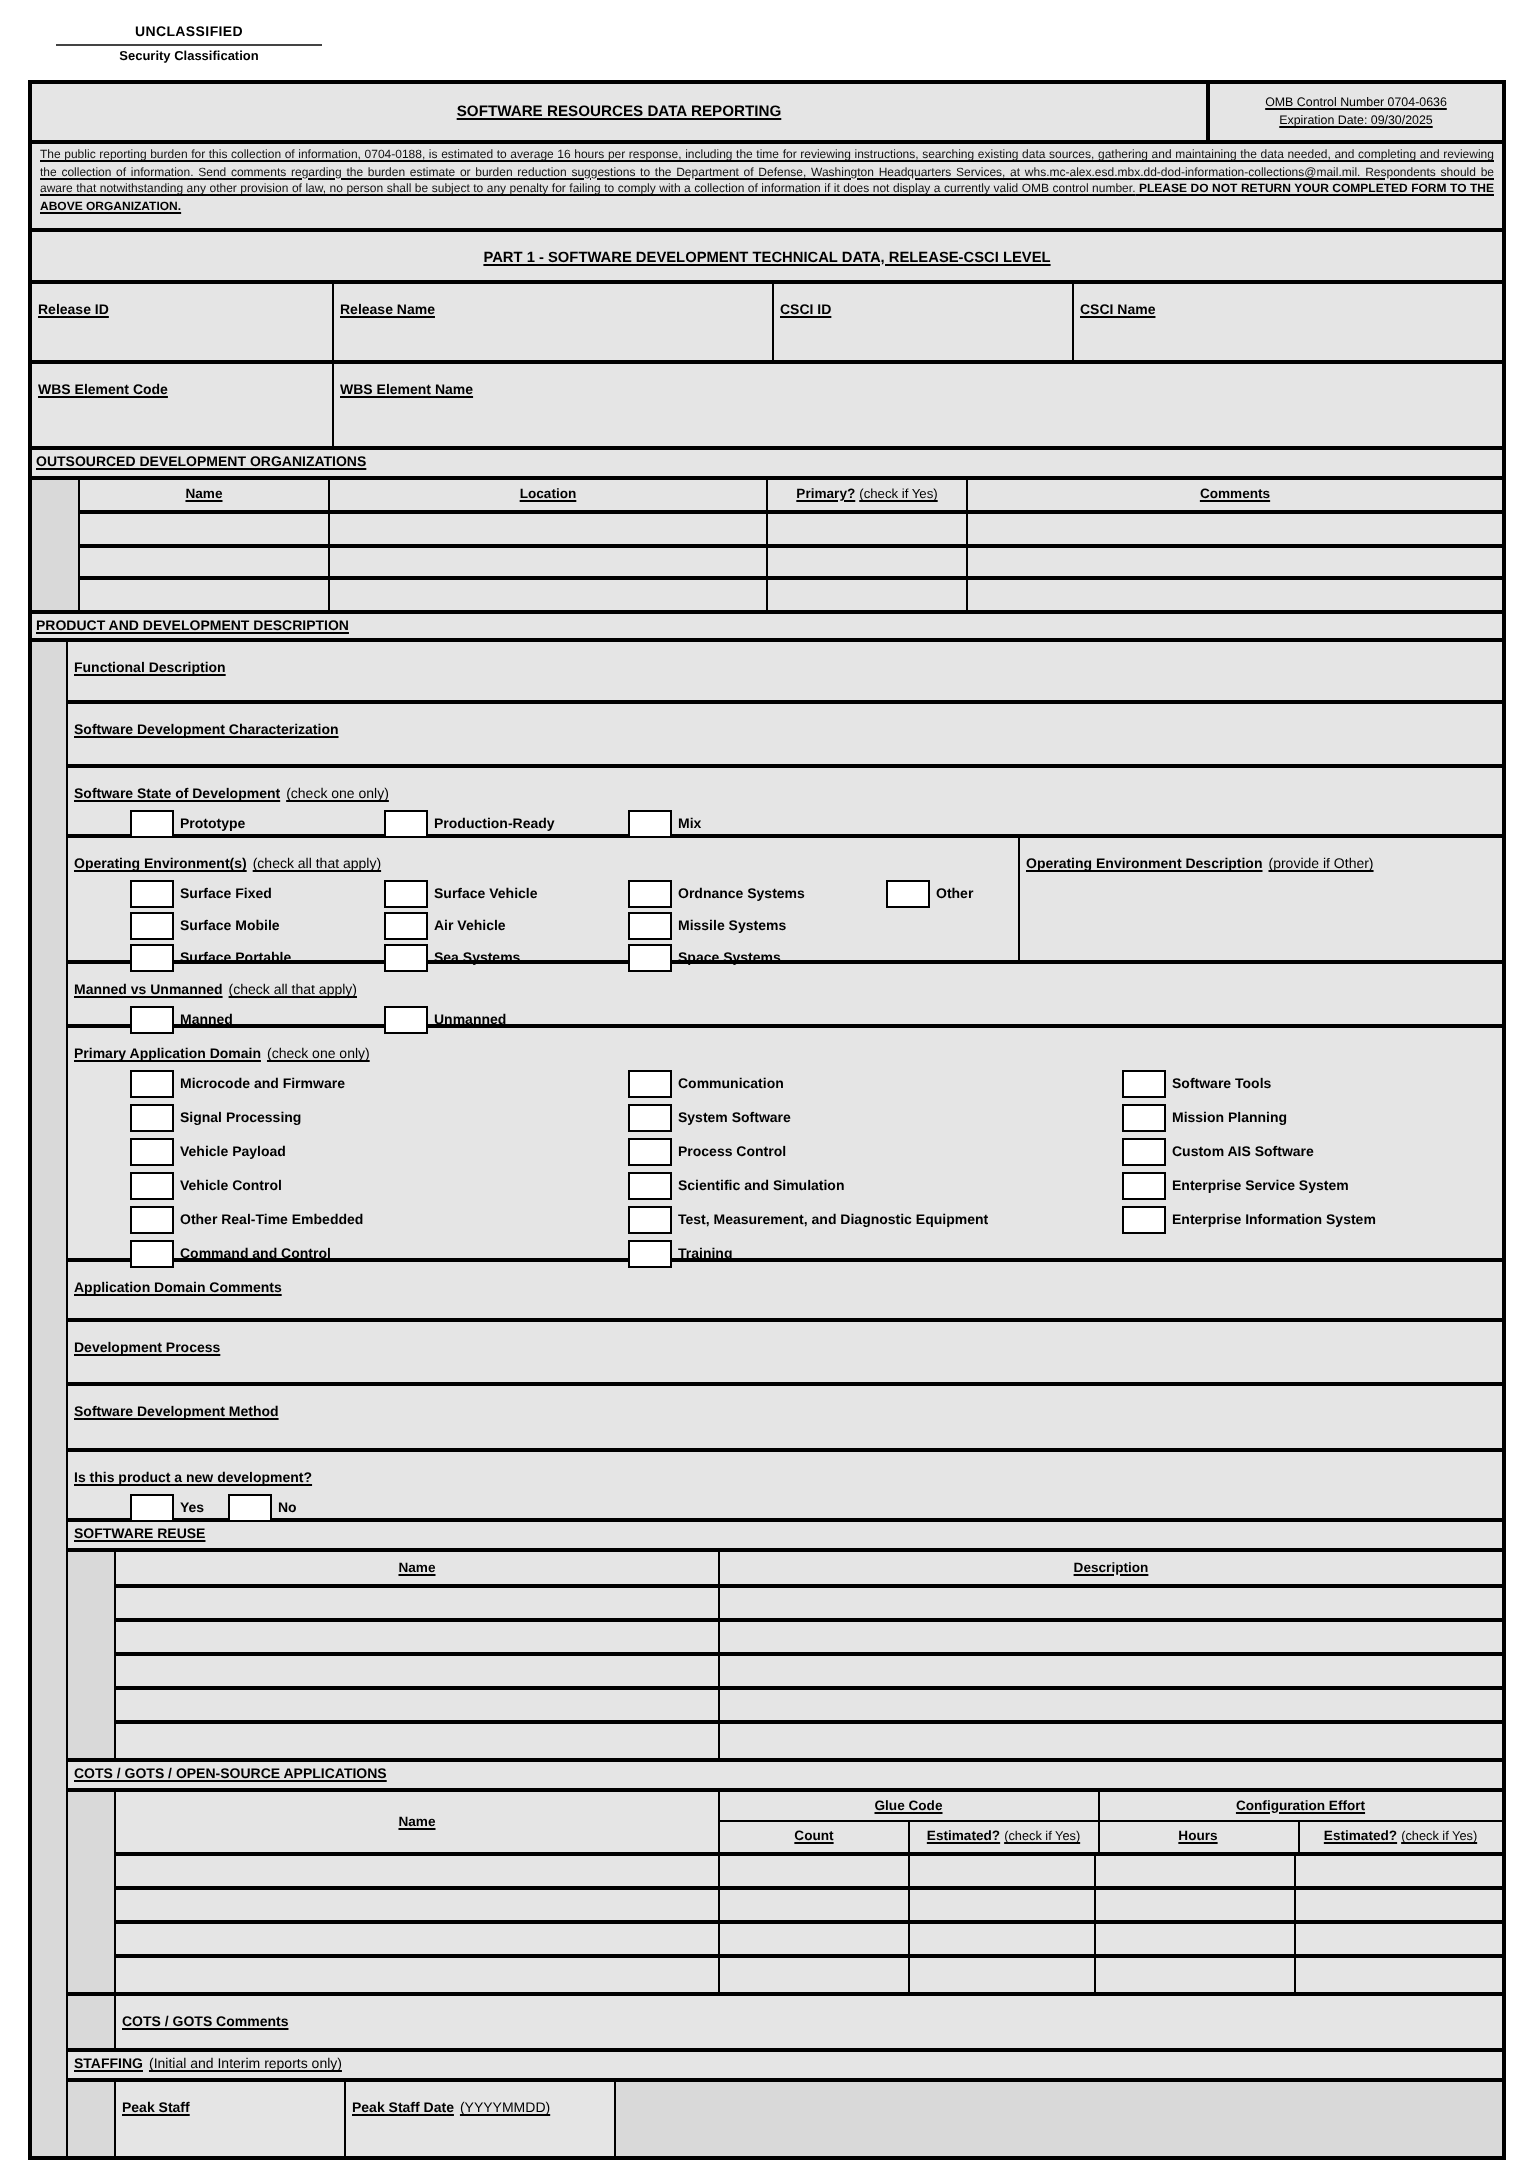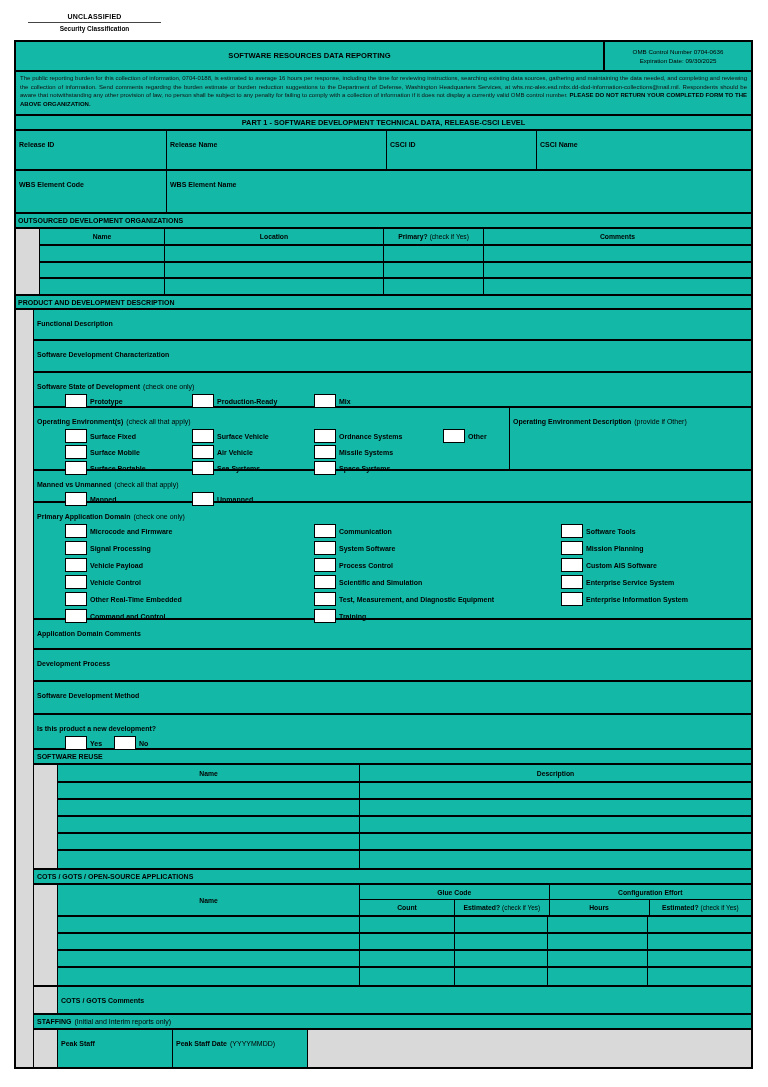--- a/index.html
+++ b/index.html
@@ -5,30 +5,30 @@
   * { box-sizing: border-box; margin: 0; padding: 0; }
   html,body { width: 768px; background: #fff; font-family: "Liberation Sans", sans-serif; color: #000; }
   .page { position: relative; width: 768px; height: 1087px; background: #fff; }
 
   
   .classif { position: absolute; top: 13px; left: 28px; width: 133px; text-align: center; }
   .classif .banner { font-size: 7px; font-weight: bold; letter-spacing: .2px; padding-bottom: 2px; border-bottom: 1.5px solid #444; }
   .classif .sublabel { font-size: 6.5px; font-weight: bold; padding-top: 2px; }
 
   
-  .form { position: absolute; top: 40px; left: 14px; width: 739px; border: 2px solid #000; background: #14b8a6; }
+  .form { position: absolute; top: 40px; left: 14px; width: 739px; border: 2px solid #000; background: #e5e5e5; text-decoration: underline; }
 
   .title-row { display: flex; height: 28px; }
   .title-main { flex: 1; display: flex; flex-direction: column; justify-content: center; text-align: center; font-weight: bold; font-size: 7.6px; line-height: 1.5; }
   .omb-cell { width: 148px; border-left: 2px solid #000; display: flex; flex-direction: column; justify-content: center; text-align: center; font-size: 6.2px; line-height: 1.5; }
 
   .burden { border-top: 2px solid #000; height: 44px; padding: 2px 4px; font-size: 6px; line-height: 1.45; color: #111; text-align: justify; overflow: hidden; }
   .burden b { font-weight: bold; color: #000; }
 
-  .part1 { border-top: 2px solid #000; height: 15px; display: flex; align-items: center; justify-content: center; font-weight: bold; font-size: 7.4px; }
+  .part1 { border-top: 2px solid #000; height: 26px; display: flex; align-items: center; justify-content: center; font-weight: bold; font-size: 7.4px; }
 
   .lbl { font-weight: bold; font-size: 7px; }
   .note { font-weight: normal; font-size: 7px; margin-left: 3px; }
 
   .id-row { display: flex; border-top: 2px solid #000; }
   .id-row.r1 { height: 40px; }
   .id-row.r2 { height: 43px; }
   .id-cell { border-right: 1.5px solid #000; padding: 2px 3px; }
   .id-cell:last-child { border-right: none; flex: 1; }
   .w-relid { width: 151px; } .w-relname { width: 220px; } .w-csciid { width: 150px; }

